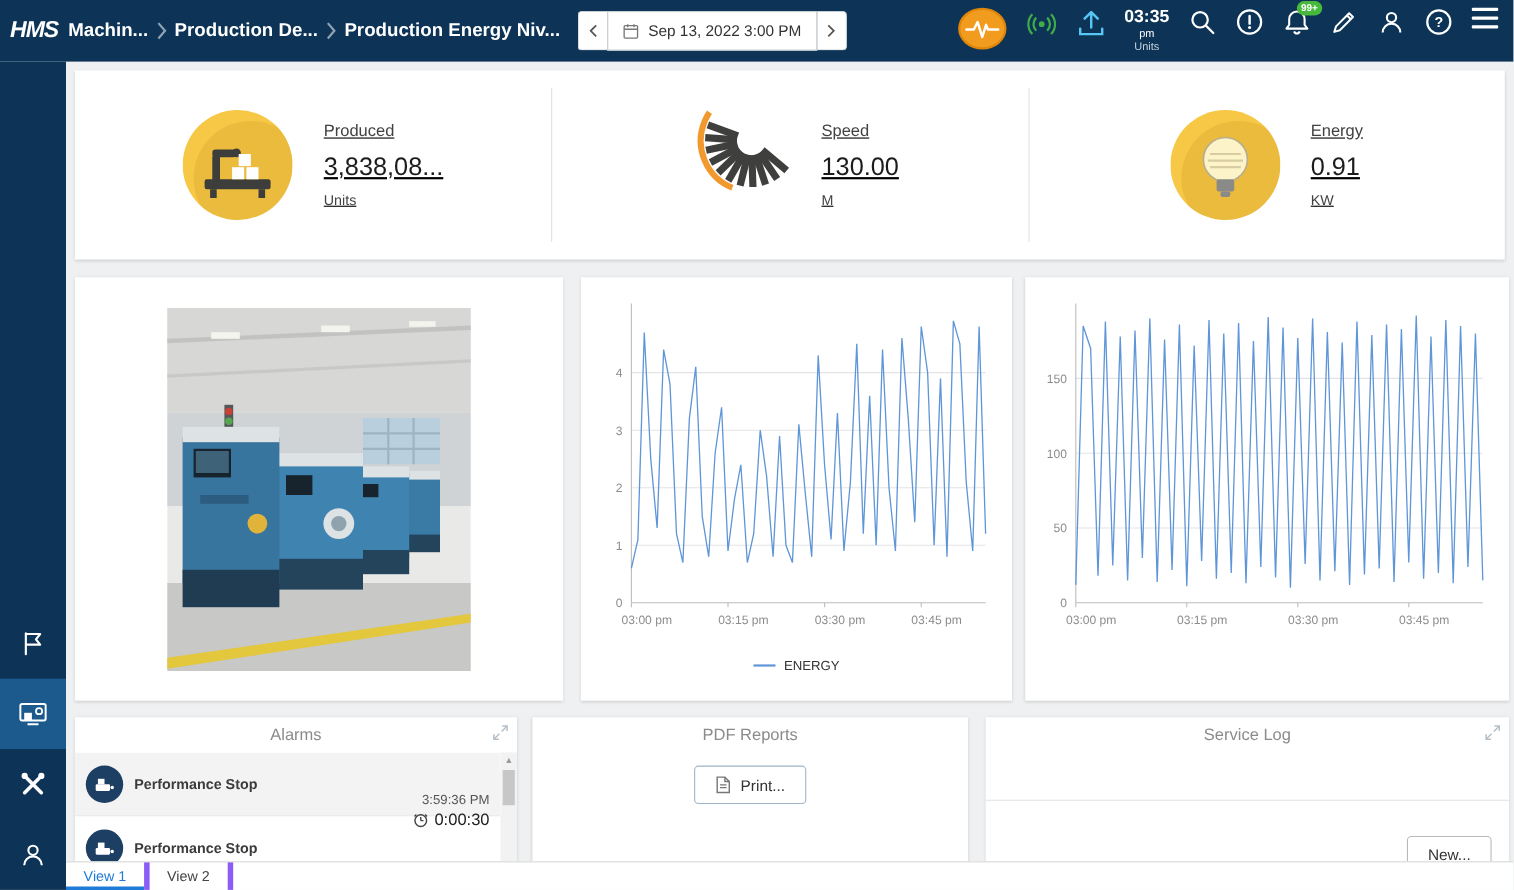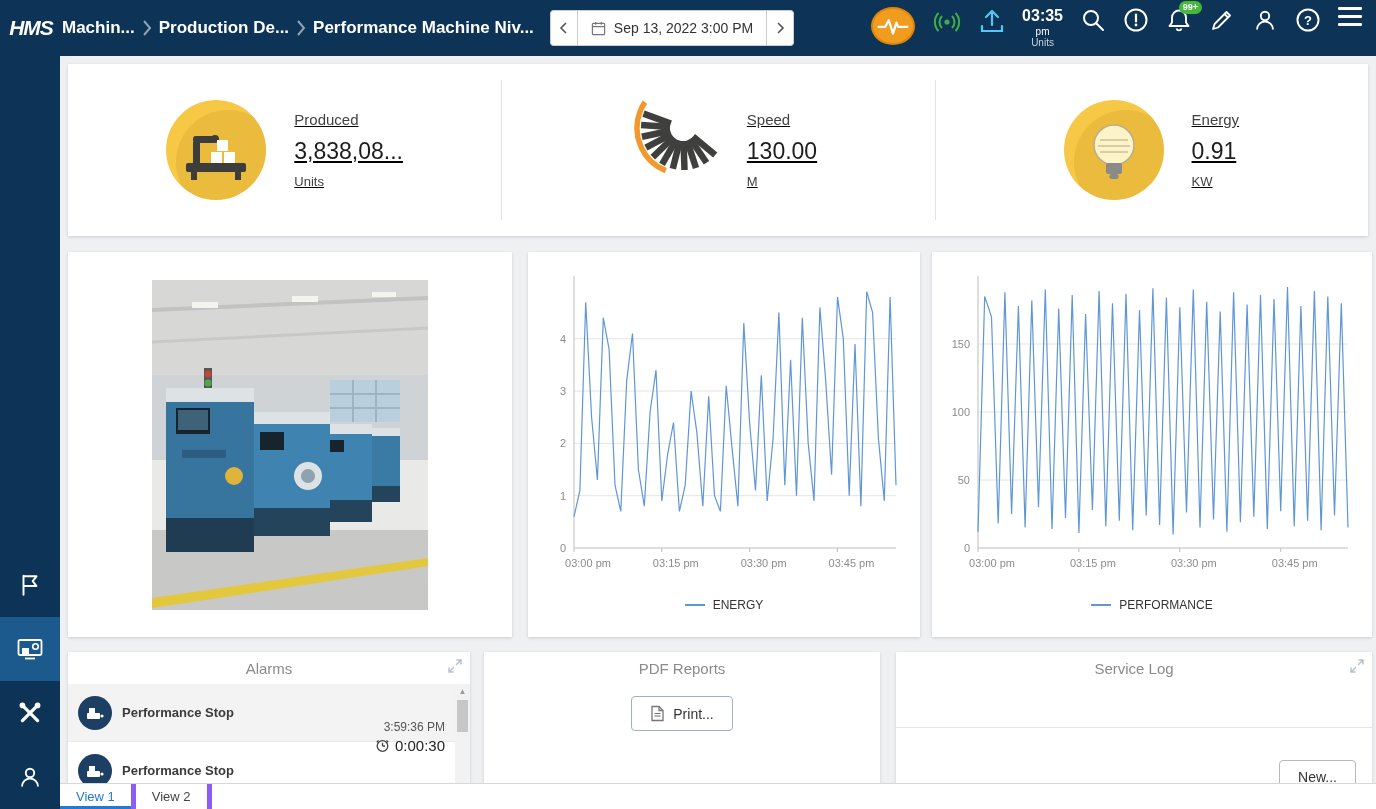--- a/index.html
+++ b/index.html
@@ -98,21 +98,21 @@
       <svg width="12" height="20" viewBox="0 0 12 20">
           <polyline points="3,3 9,10 3,17" fill="none" stroke="#8fa3b5" stroke-width="2"></polyline>
         </svg>
     </span>
     <span class="crumb">Production De...</span>
     <span class="crumb-sep">
       <svg width="12" height="20" viewBox="0 0 12 20">
           <polyline points="3,3 9,10 3,17" fill="none" stroke="#8fa3b5" stroke-width="2"></polyline>
         </svg>
     </span>
-    <span class="crumb">Performance Machine Niv...</span>
+    <span class="crumb">Production Energy Niv...</span>
   </div>
 
   <div class="dategroup">
     <div class="dbtn prev">
       <svg width="9" height="14" viewBox="0 0 9 14">
           <polyline points="7,2 2,7 7,12" fill="none" stroke="#555" stroke-width="1.6"></polyline>
         </svg>
     </div>
     <div class="dmain">
       <span>
@@ -400,24 +400,20 @@
           <text x="50" y="305" text-anchor="middle" font-size="11" fill="#8c8c8c">03:00 pm</text>
           <line x1="136.899" y1="286" x2="136.899" y2="290" stroke="#bdbdbd"></line>
           <text x="150.899" y="305" text-anchor="middle" font-size="11" fill="#8c8c8c">03:15 pm</text>
           <line x1="237.835" y1="286" x2="237.835" y2="290" stroke="#bdbdbd"></line>
           <text x="251.835" y="305" text-anchor="middle" font-size="11" fill="#8c8c8c">03:30 pm</text>
           <line x1="338.73400000000004" y1="286" x2="338.73400000000004" y2="290" stroke="#bdbdbd"></line>
           <text x="352.73400000000004" y="305" text-anchor="middle" font-size="11" fill="#8c8c8c">03:45 pm</text>
           <polyline points="36.0,269.7 42.7,34.4 49.5,54.8 56.2,261.5 62.9,30.3 69.6,252.0 76.4,43.9 83.1,265.6 89.8,38.5 96.5,245.2 103.3,27.6 110.0,267.0 116.7,46.6 123.5,256.1 130.2,33.0 136.9,271.0 143.6,52.1 150.4,247.9 157.1,29.0 163.8,264.2 170.5,41.2 177.3,258.8 184.0,31.7 190.7,268.3 197.5,48.0 204.2,253.4 210.9,26.2 217.6,262.9 224.4,35.8 231.1,272.4 237.8,45.3 244.5,250.6 251.3,27.6 258.0,265.6 264.7,39.8 271.5,257.4 278.2,49.4 284.9,269.7 291.6,30.3 298.4,260.2 305.1,42.6 311.8,254.7 318.5,33.0 325.3,267.0 332.0,37.1 338.7,249.3 345.5,24.9 352.2,264.2 358.9,43.9 365.6,258.8 372.4,29.0 379.1,268.3 385.8,34.4 392.5,253.4 399.3,41.2 406.0,265.6" fill="none" stroke="#5f96d8" stroke-width="1.2"></polyline>
         </svg>
       </div>
-    <div class="legend">
-      <span class="legend-line" style="background: rgb(95, 150, 216);"></span>
-      <span class="legend-label">PERFORMANCE</span>
-    </div>
   </div>
 
   <div class="card row3 alarms-card">
     <div class="card-head">
       <span>Alarms</span>
       <span class="expand">
         <svg width="14" height="14" viewBox="0 0 14 14">
             <path d="M8.5 1 H13 V5.5 M13 1 L8 6 M5.5 13 H1 V8.5 M1 13 L6 8" fill="none" stroke="#b6c0c9" stroke-width="1.4"></path>
           </svg>
       </span>

